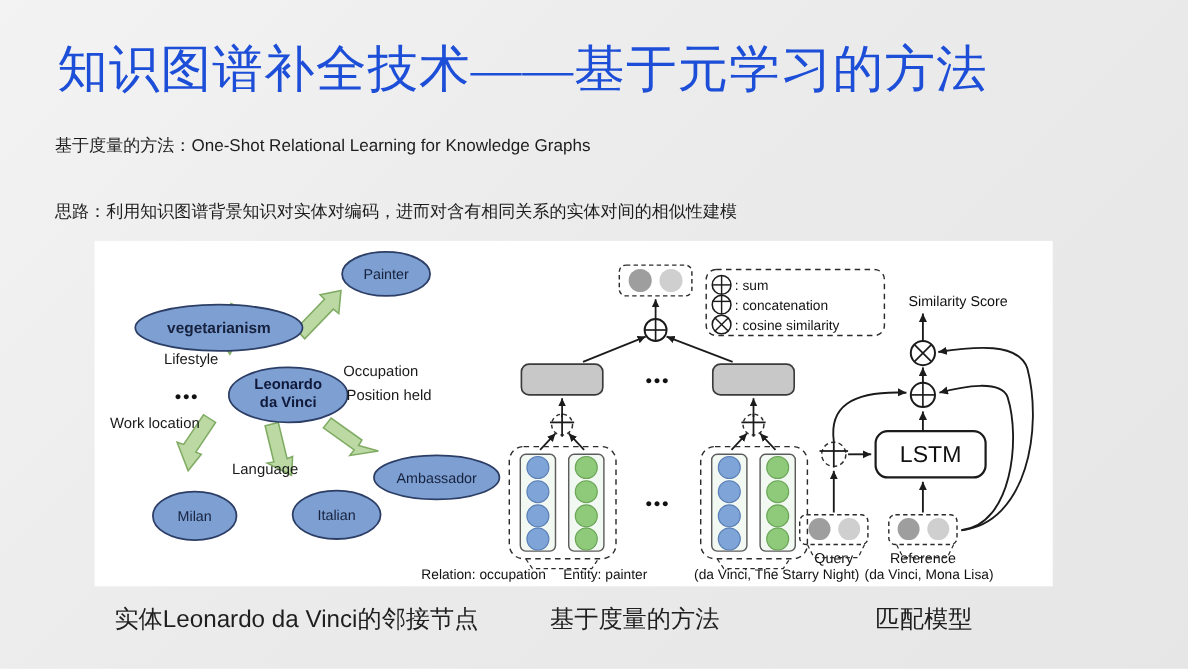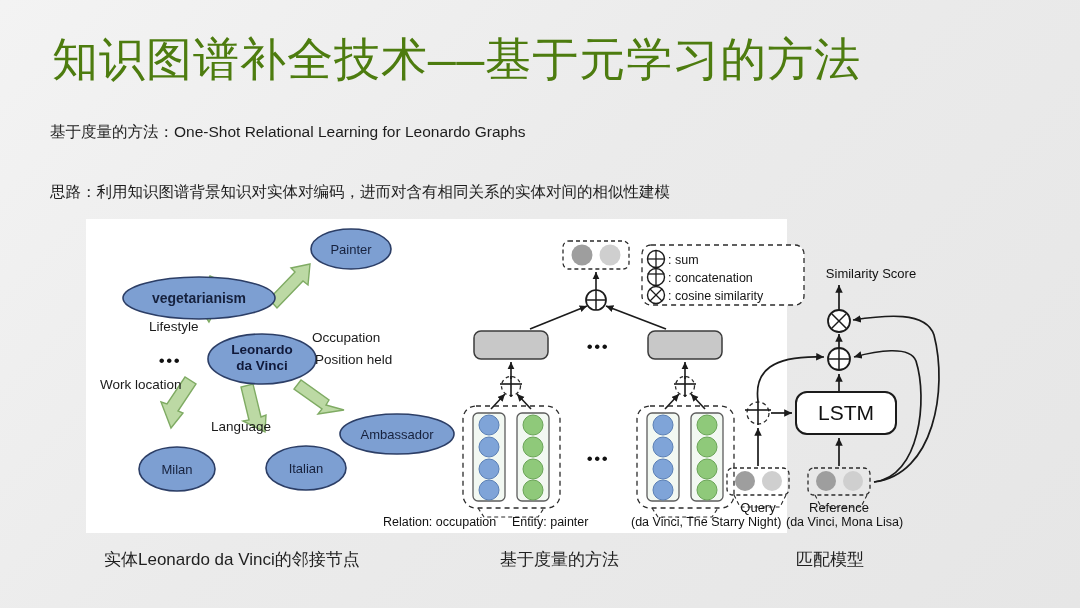--- a/index.html
+++ b/index.html
@@ -7,57 +7,57 @@
     width:1080px;height:608px;overflow:hidden;
     font-family:"Liberation Sans","DejaVu Sans",sans-serif;
     background:linear-gradient(135deg,#f3f3f3 0%,#ebebeb 45%,#e6e6e6 100%);
   }
   .slide{position:relative;width:1080px;height:608px;}
 
   
   .title{
     position:absolute;left:52px;top:32px;
     font-size:46px;line-height:62px;
-    color:#4d7c0f;letter-spacing:1px;
-    font-family:Liberation Mono, monospace;
+    color:#1d4ed8;letter-spacing:1px;
+    font-family:Liberation Serif, serif;
     white-space:nowrap;
   }
   .subline{position:absolute;left:50px;font-size:15.5px;color:#1d1d1d;white-space:nowrap;}
   .subline.l1{top:122px;}
   .subline.l2{top:146px;margin-top:36px;}
   .subline b{font-weight:normal;}
   .subline .en{font-weight:normal;}
 
   
   .panel{
-    position:absolute;left:86px;top:219px;width:701px;height:314px;
+    position:absolute;left:86px;top:219px;width:871px;height:314px;
     background:#ffffff;
   }
   .fig{position:absolute;left:0;top:0;width:871px;height:314px;}
 
   
   .caption{
-    position:absolute;top:548px;font-size:17px;color:#1f1f1f;white-space:nowrap;
+    position:absolute;top:548px;font-size:22px;color:#1f1f1f;white-space:nowrap;
   }
   .cap1{left:104px;}
   .cap2{left:500px;}
   .cap3{left:796px;}
 
   
   svg text{font-family:"Liberation Sans","DejaVu Sans",sans-serif;}
 </style>
 </head>
 <body>
 
 <div class="slide">
 
   <div class="title">知识图谱补全技术——基于元学习的方法</div>
 
   <div class="subline l1">
-    <b>基于度量的方法：</b><span class="en">One-Shot Relational Learning for Leonardo Graphs</span>
+    <b>基于度量的方法：</b><span class="en">One-Shot Relational Learning for Knowledge Graphs</span>
   </div>
   <div class="subline l2">
     <b>思路：</b><span class="en">利用知识图谱背景知识对实体对编码，进而对含有相同关系的实体对间的相似性建模</span>
   </div>
 
   <div class="panel">
     <svg class="fig" viewBox="0 0 871 314">
       <defs>
         <marker id="ah" markerWidth="7" markerHeight="7" refX="5.2" refY="2.6" orient="auto">
           <path d="M0,0 L5.4,2.6 L0,5.2 z" fill="#1b1b1b"></path>

